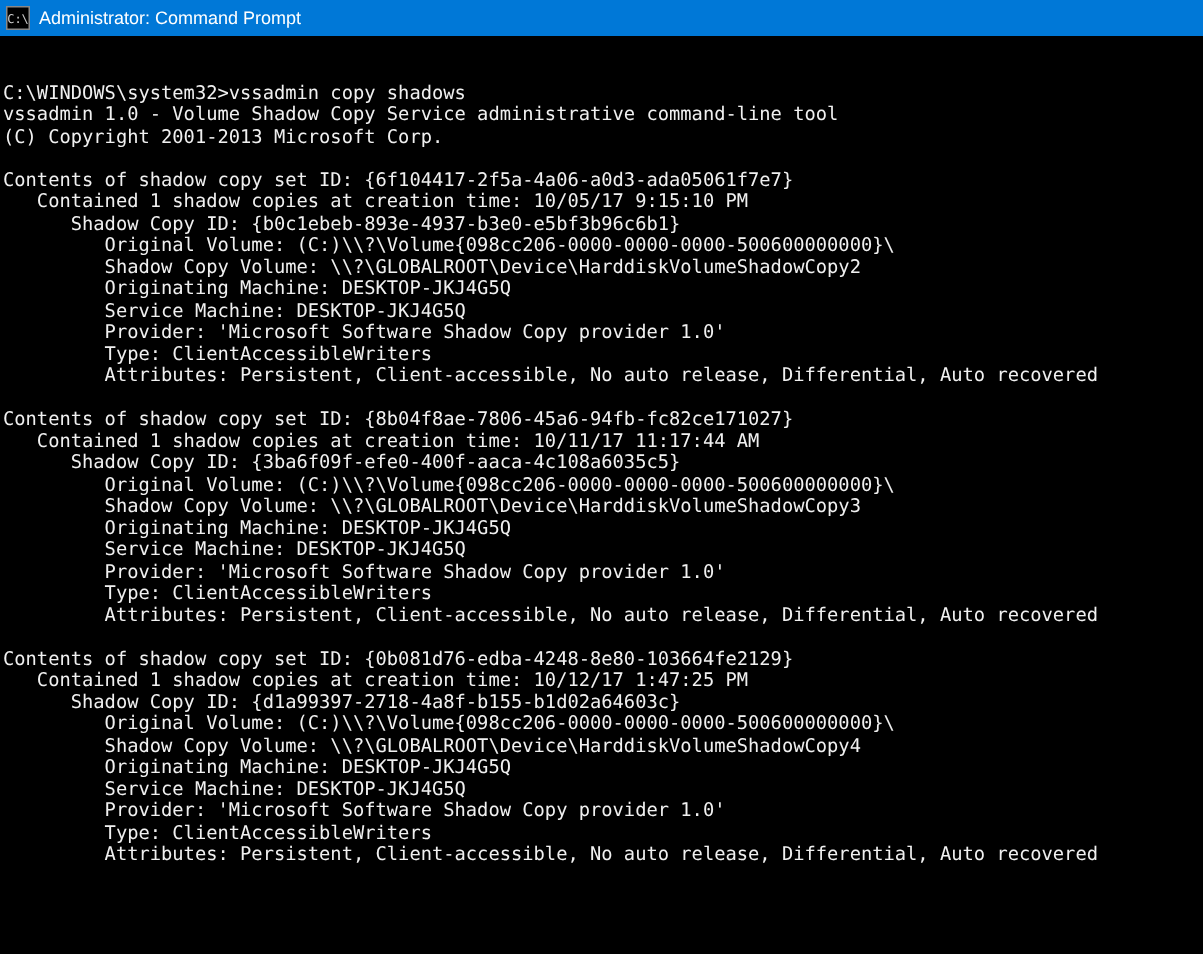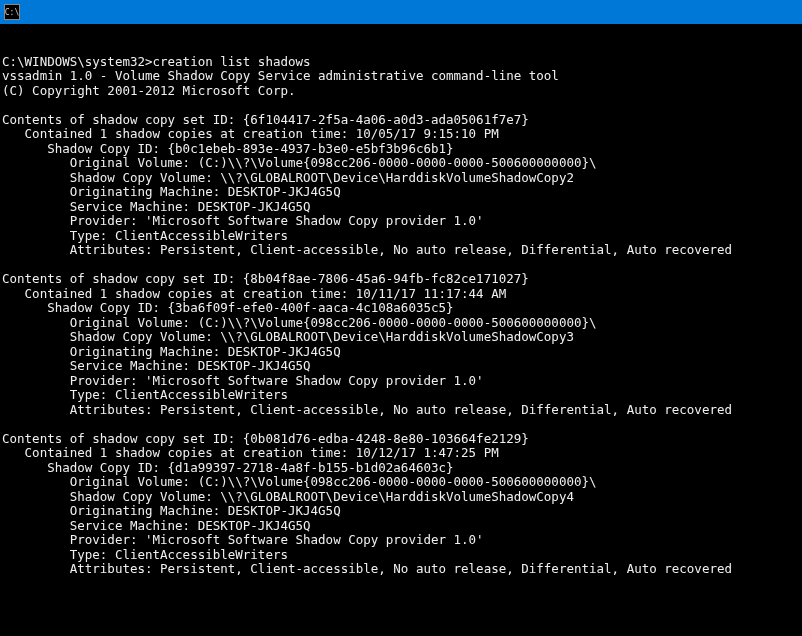--- a/index.html
+++ b/index.html
@@ -51,21 +51,22 @@
     overflow: hidden;
   }
   .line { white-space: pre; }
 </style>
 </head>
 <body>
 
 <div class="window">
   <div class="titlebar">
     <div class="titleicon">C:\</div>
+    <div>Administrator: Command Prompt</div>
   </div>
   <div class="terminal">
-<span class="line"><span>C:\WINDOWS\system32&gt;</span><span>creation list shadows</span></span>
+<span class="line"><span>C:\WINDOWS\system32&gt;</span><span>vssadmin copy shadows</span></span>
 <span class="line">vssadmin 1.0 - Volume Shadow Copy Service administrative command-line tool</span>
-<span class="line">(C) Copyright 2001-2012 Microsoft Corp.</span>
+<span class="line">(C) Copyright 2001-2013 Microsoft Corp.</span>
 <span class="line"> </span>
 <div id="sets-container"><div class="line">Contents of shadow copy set ID: {6f104417-2f5a-4a06-a0d3-ada05061f7e7}</div><div class="line">   Contained 1 shadow copies at creation time: 10/05/17 9:15:10 PM</div><div class="line">      Shadow Copy ID: {b0c1ebeb-893e-4937-b3e0-e5bf3b96c6b1}</div><div class="line">         Original Volume: (C:)\\?\Volume{098cc206-0000-0000-0000-500600000000}\</div><div class="line">         Shadow Copy Volume: \\?\GLOBALROOT\Device\HarddiskVolumeShadowCopy2</div><div class="line">         Originating Machine: DESKTOP-JKJ4G5Q</div><div class="line">         Service Machine: DESKTOP-JKJ4G5Q</div><div class="line">         Provider: 'Microsoft Software Shadow Copy provider 1.0'</div><div class="line">         Type: ClientAccessibleWriters</div><div class="line">         Attributes: Persistent, Client-accessible, No auto release, Differential, Auto recovered</div><div class="line"> </div><div class="line">Contents of shadow copy set ID: {8b04f8ae-7806-45a6-94fb-fc82ce171027}</div><div class="line">   Contained 1 shadow copies at creation time: 10/11/17 11:17:44 AM</div><div class="line">      Shadow Copy ID: {3ba6f09f-efe0-400f-aaca-4c108a6035c5}</div><div class="line">         Original Volume: (C:)\\?\Volume{098cc206-0000-0000-0000-500600000000}\</div><div class="line">         Shadow Copy Volume: \\?\GLOBALROOT\Device\HarddiskVolumeShadowCopy3</div><div class="line">         Originating Machine: DESKTOP-JKJ4G5Q</div><div class="line">         Service Machine: DESKTOP-JKJ4G5Q</div><div class="line">         Provider: 'Microsoft Software Shadow Copy provider 1.0'</div><div class="line">         Type: ClientAccessibleWriters</div><div class="line">         Attributes: Persistent, Client-accessible, No auto release, Differential, Auto recovered</div><div class="line"> </div><div class="line">Contents of shadow copy set ID: {0b081d76-edba-4248-8e80-103664fe2129}</div><div class="line">   Contained 1 shadow copies at creation time: 10/12/17 1:47:25 PM</div><div class="line">      Shadow Copy ID: {d1a99397-2718-4a8f-b155-b1d02a64603c}</div><div class="line">         Original Volume: (C:)\\?\Volume{098cc206-0000-0000-0000-500600000000}\</div><div class="line">         Shadow Copy Volume: \\?\GLOBALROOT\Device\HarddiskVolumeShadowCopy4</div><div class="line">         Originating Machine: DESKTOP-JKJ4G5Q</div><div class="line">         Service Machine: DESKTOP-JKJ4G5Q</div><div class="line">         Provider: 'Microsoft Software Shadow Copy provider 1.0'</div><div class="line">         Type: ClientAccessibleWriters</div><div class="line">         Attributes: Persistent, Client-accessible, No auto release, Differential, Auto recovered</div><div class="line"> </div></div>
   </div>
 </div>
 
 </body></html>

